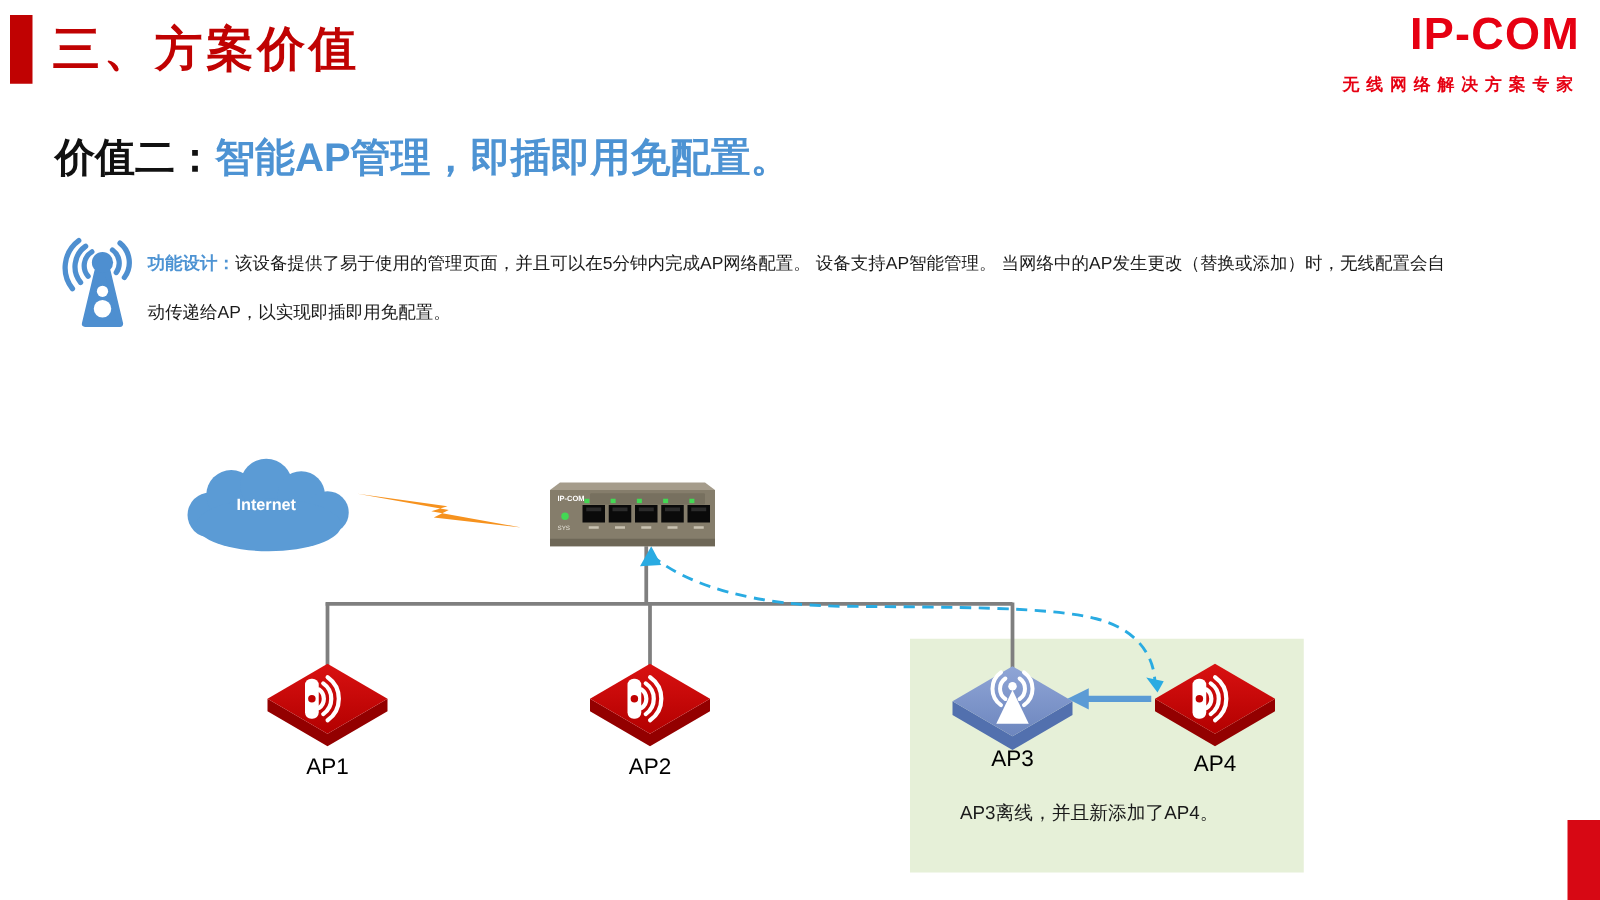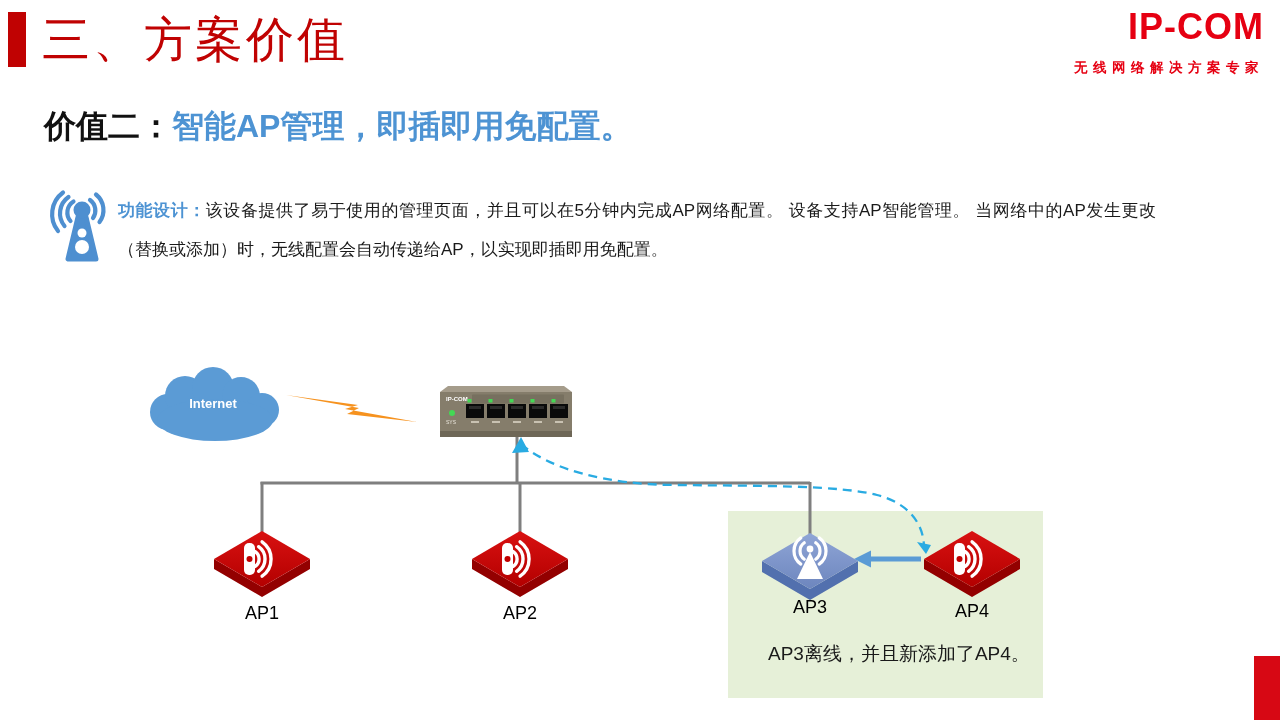--- a/index.html
+++ b/index.html
@@ -3,44 +3,44 @@
 <meta charset="utf-8">
 <style>
   html,body{margin:0;padding:0;background:#fff;}
   .slide{
     position:relative;width:1280px;height:720px;background:#ffffff;
     overflow:hidden;font-family:"Liberation Sans",sans-serif;
   }
   
   .title-block{position:absolute;left:8px;top:12px;width:18px;height:55px;background:#C00202;}
   .slide-title{
-    position:absolute;left:42px;top:14px;font-size:48px;font-weight:normal;
+    position:absolute;left:42px;top:14px;font-size:38px;font-weight:bold;
     color:#C00202;letter-spacing:3px;line-height:52px;white-space:nowrap;
   }
   .logo{position:absolute;right:16px;top:8px;text-align:right;}
   .logo-brand{font-size:36px;font-weight:900;color:#E60012;letter-spacing:1px;line-height:38px;}
   .logo-tagline{font-size:13.5px;font-weight:bold;color:#E60012;letter-spacing:5.5px;margin-top:13px;white-space:nowrap;}
   
   .heading{position:absolute;left:44px;top:103px;font-size:32px;line-height:46px;white-space:nowrap;text-align:center;}
   .heading .h-black{color:#111;font-weight:900;}
   .heading .h-blue{color:#4D93D3;font-weight:bold;}
   
   .feature-icon{position:absolute;left:37px;top:189px;width:76px;height:76px;}
   .feature-text{
     position:absolute;left:118px;top:191px;width:1038px;
-    font-size:17px;line-height:39px;color:#1a1a1a;text-align:justify;
+    font-size:14px;line-height:39px;color:#1a1a1a;text-align:justify;
   }
   .feature-text .f-label{color:#4D93D3;font-weight:bold;}
   
   .green-box{position:absolute;left:728px;top:511px;width:315px;height:187px;background:#E6F0D8;z-index:1;}
   .diagram-svg{position:absolute;left:0;top:0;width:1280px;height:720px;z-index:2;pointer-events:none;}
   .node-label{position:absolute;z-index:3;width:100px;text-align:center;font-size:18px;color:#000000;}
   .internet-label{position:absolute;left:160px;top:396px;width:106px;z-index:3;text-align:center;
     font-size:13px;font-weight:bold;color:#ffffff;}
-  .note-line{position:absolute;left:768px;z-index:3;font-size:19px;color:#1a1a1a;white-space:nowrap;}
+  .note-line{position:absolute;left:768px;z-index:3;font-size:15px;color:#1a1a1a;white-space:nowrap;}
   .corner-rect{position:absolute;left:1254px;top:656px;width:26px;height:64px;background:#D70814;z-index:4;}
 </style>
 </head>
 <body>
 
 <div class="slide">
 
   <div class="title-block"></div>
   <div class="slide-title">三、方案价值</div>
   <div class="logo">

